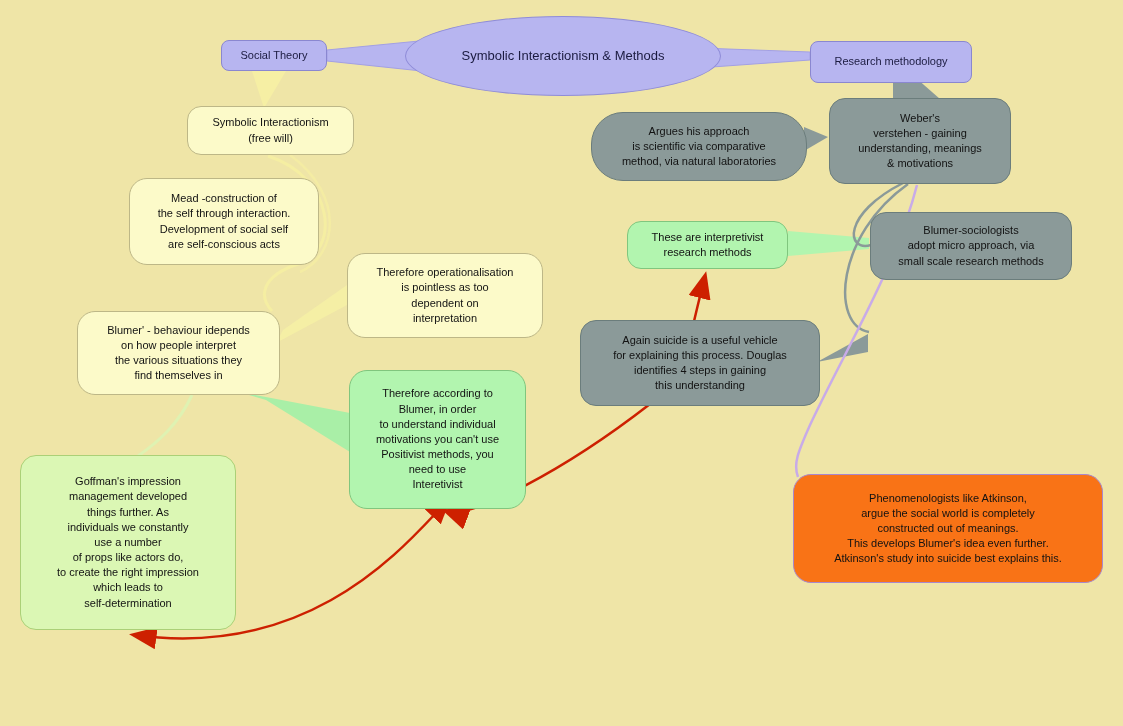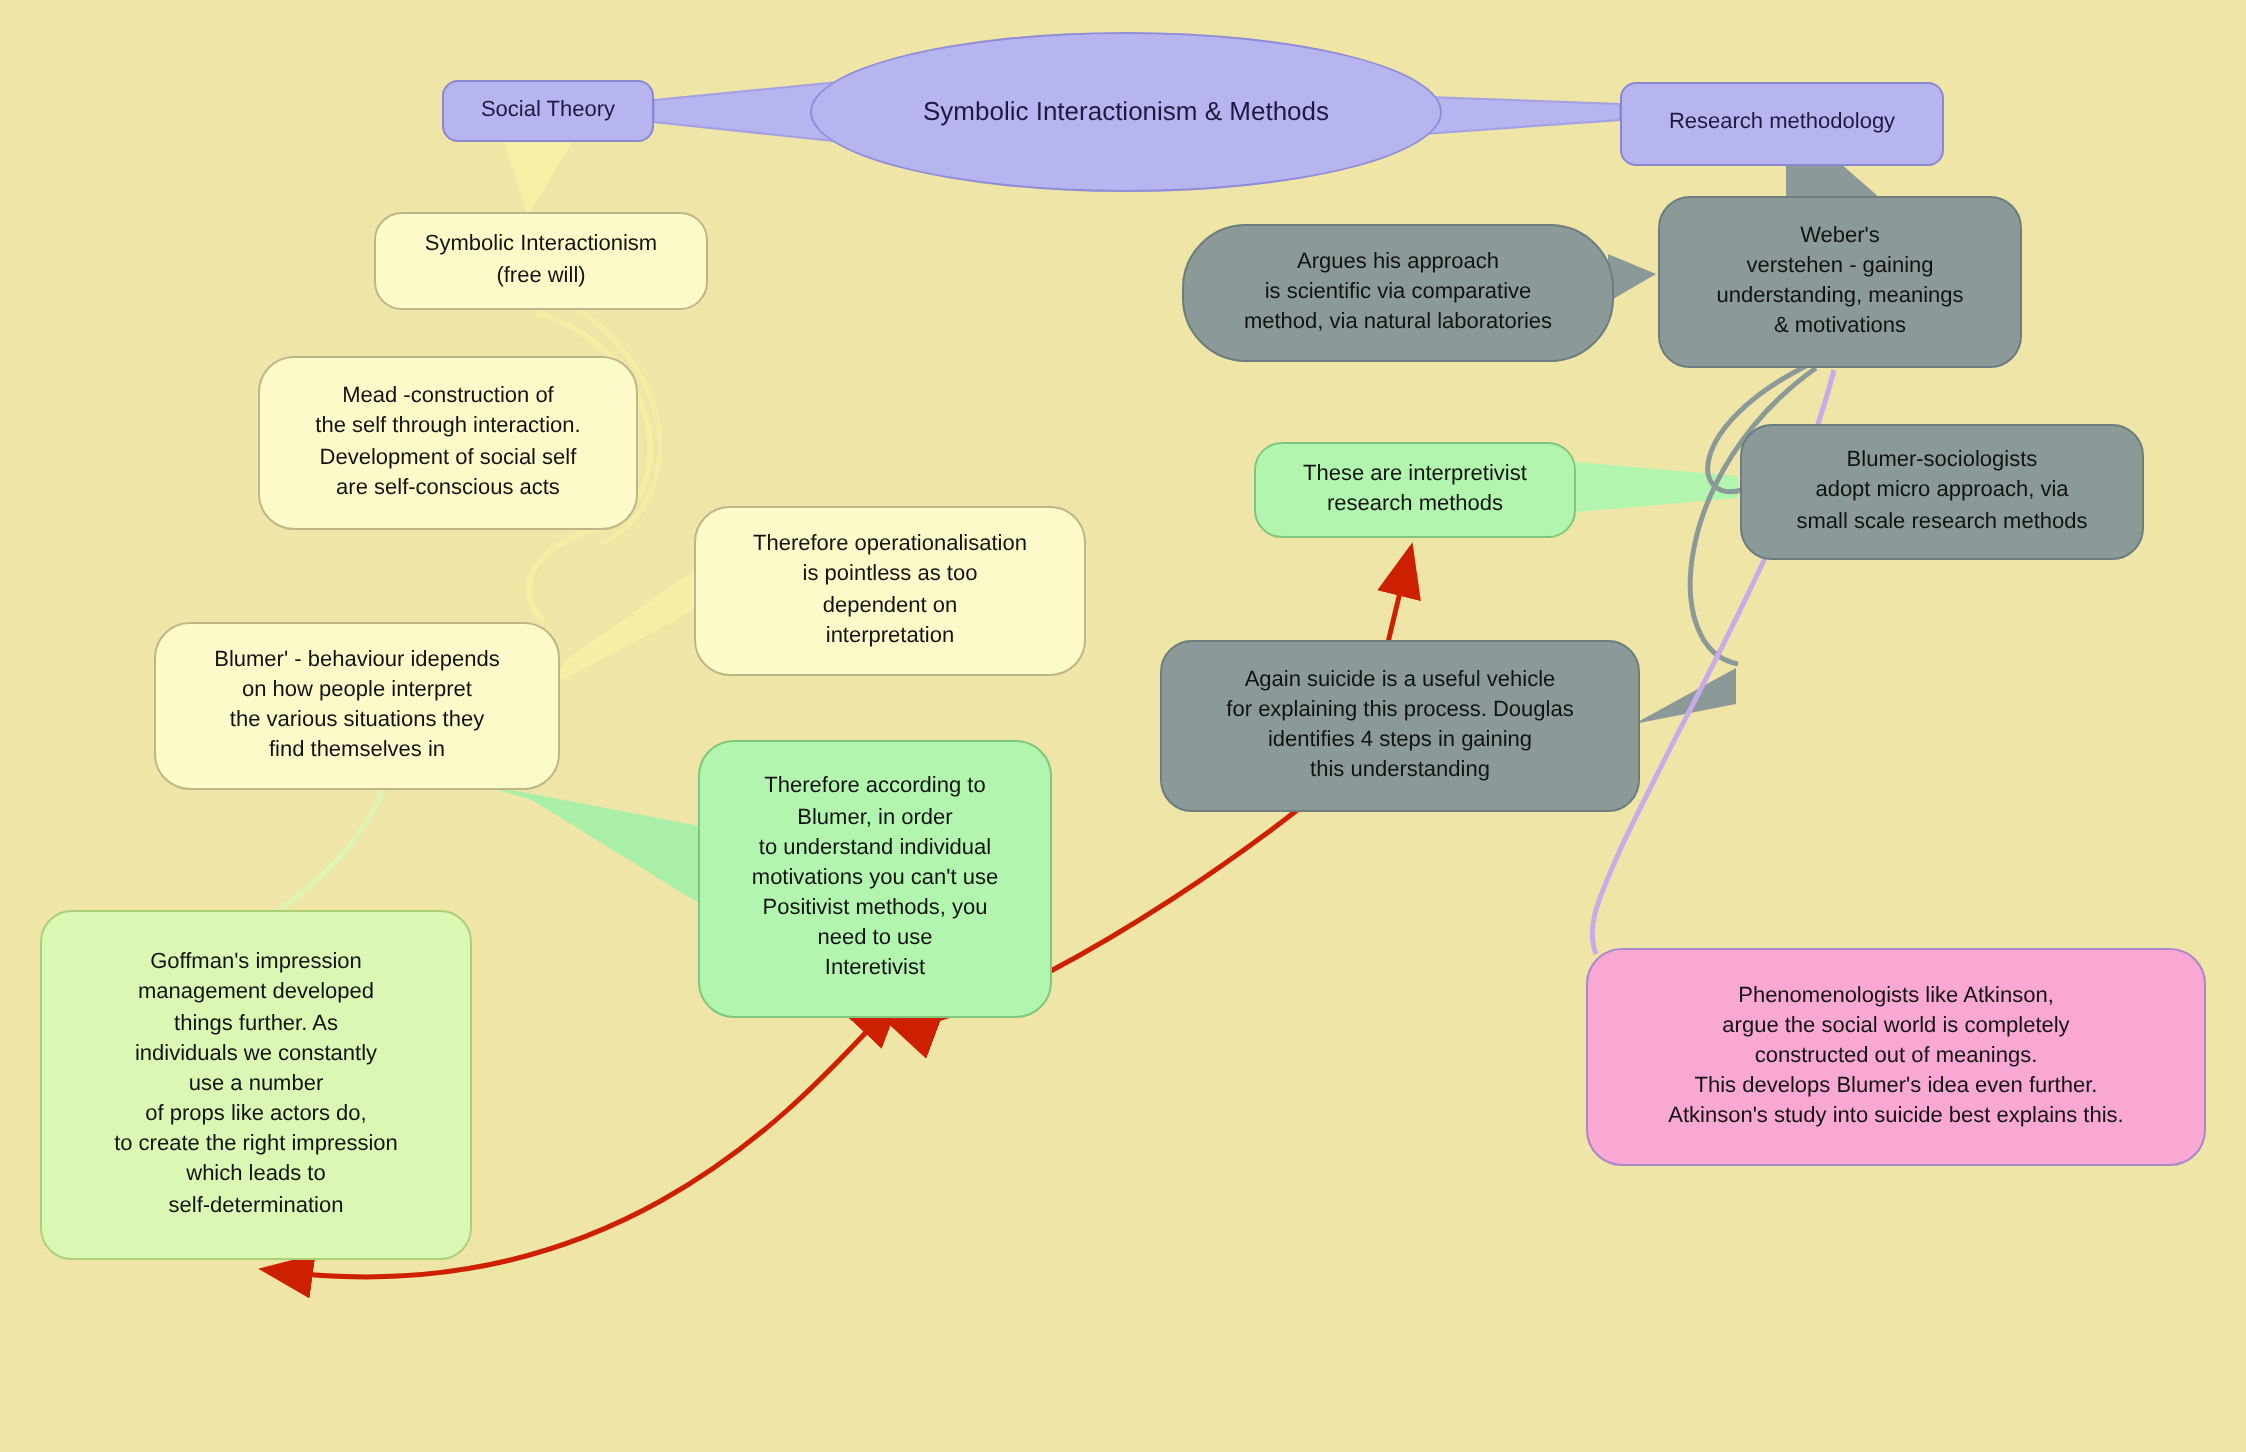--- a/index.html
+++ b/index.html
@@ -39,21 +39,21 @@
   .n-operational{left:347px;top:253px;width:196px;height:85px;background:#fcfac9;border:1px solid #bdb787;border-radius:18px;}
   .n-blumer{left:77px;top:311px;width:203px;height:84px;background:#fcfac9;border:1px solid #bdb787;border-radius:18px;}
   .n-according{left:349px;top:370px;width:177px;height:139px;background:#b2f5af;border:1px solid #80c67e;border-radius:18px;}
   .n-goffman{left:20px;top:455px;width:216px;height:175px;background:#dbf7b4;border:1px solid #abd077;border-radius:16px;}
   .n-argues{left:591px;top:112px;width:216px;height:69px;background:#8b9a99;border:1px solid #6b7d7c;border-radius:32px;}
   .n-weber{left:829px;top:98px;width:182px;height:86px;background:#8b9a99;border:1px solid #6b7d7c;border-radius:16px;}
   .n-interpretivist{left:627px;top:221px;width:161px;height:48px;background:#b2f5af;border:1px solid #80c67e;border-radius:14px;}
   .n-sociologists{left:870px;top:212px;width:202px;height:68px;background:#8b9a99;border:1px solid #6b7d7c;border-radius:16px;}
   .n-shoes{left:868px;top:291px;width:228px;height:75px;background:#8b9a99;border:1px solid #6b7d7c;border-radius:16px;}
   .n-suicide{left:580px;top:320px;width:240px;height:86px;background:#8b9a99;border:1px solid #6b7d7c;border-radius:16px;}
-  .n-phenom{left:793px;top:474px;width:310px;height:109px;background:#f9a8d4;border:1px solid #a887cd;border-radius:18px;}
+  .n-phenom{left:793px;top:474px;width:310px;height:109px;background:#f97316;border:1px solid #a887cd;border-radius:18px;}
 </style>
 </head>
 <body>
 
 <div class="canvas">
 
   <svg class="connector-layer" width="1123" height="726" viewBox="0 0 1123 726" xmlns="http://www.w3.org/2000/svg">
     <defs>
       <marker id="arrow-red" markerWidth="11" markerHeight="9" refX="9" refY="4.5" orient="auto">
         <path d="M0,0 L11,4.5 L0,9 z" fill="#cd2000"></path>

